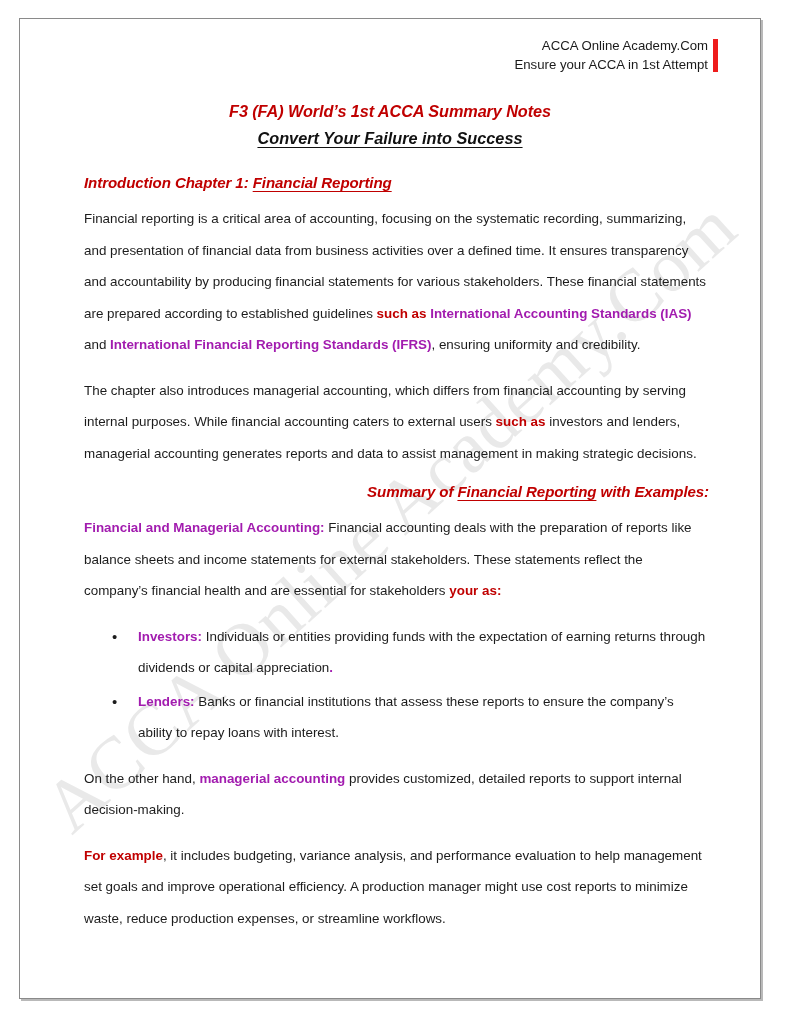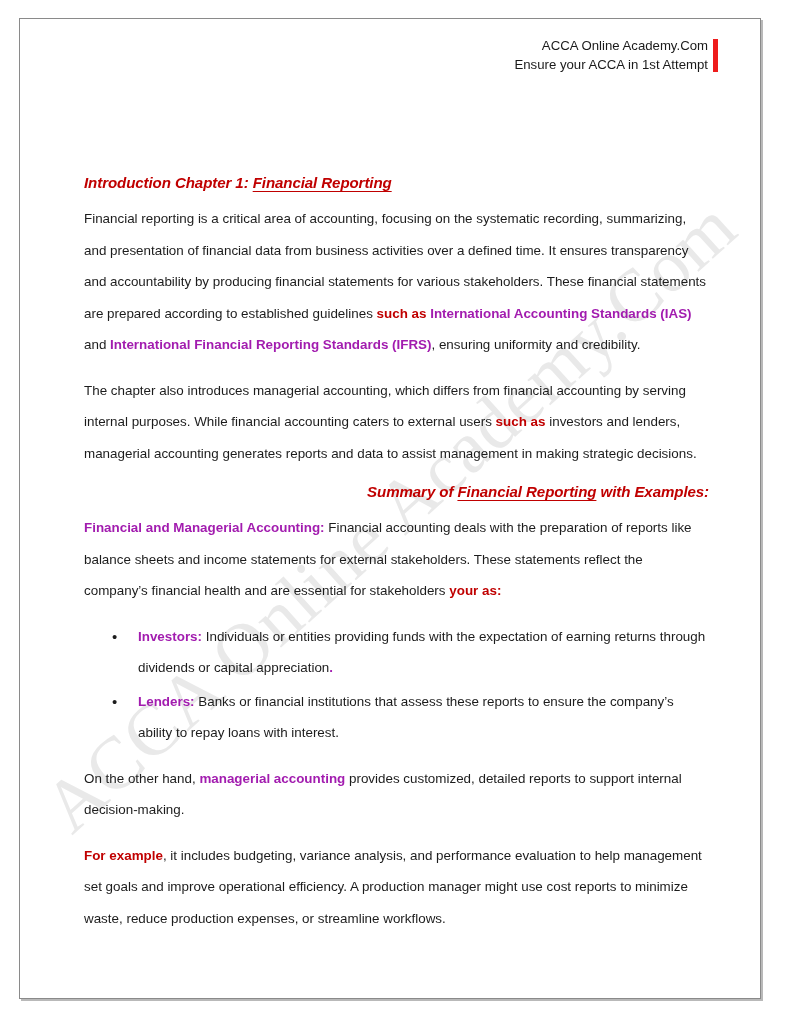--- a/index.html
+++ b/index.html
@@ -160,20 +160,22 @@
 
   <div id="content">
 
     <div id="doc-header">
       <span class="hdr-line">ACCA Online Academy.Com</span>
       <span class="hdr-line">Ensure your ACCA in 1st Attempt</span>
     </div>
     <div id="header-accent-bar"></div>
 
     <div id="title-block">
+      <div class="doc-title">F3 (FA) World’s 1st ACCA Summary Notes</div>
+      <div class="doc-subtitle"><span>Convert Your Failure into Success</span></div>
     </div>
 
     <div id="body-region">
 
       <h2 class="section-heading"><span>Introduction Chapter 1:</span> <span class="u">Financial Reporting</span></h2>
 
       <p class="body-par"><span>Financial reporting is a critical area of accounting, focusing on the systematic recording, summarizing, and presentation of financial data from business activities over a defined time. It ensures transparency and accountability by producing financial statements for various stakeholders. These financial statements are prepared according to established guidelines </span><span class="red-bi">such as</span><span> </span><span class="b">International Accounting Standards (IAS)</span><span> and </span><span class="b">International Financial Reporting Standards (IFRS)</span><span>, ensuring uniformity and credibility.</span></p>
 
       <p class="body-par"><span>The chapter also introduces managerial accounting, which differs from financial accounting by serving internal purposes. While financial accounting caters to external users </span><span class="red-bi">such as</span><span> investors and lenders, managerial accounting generates reports and data to assist management in making strategic decisions.</span></p>
 

